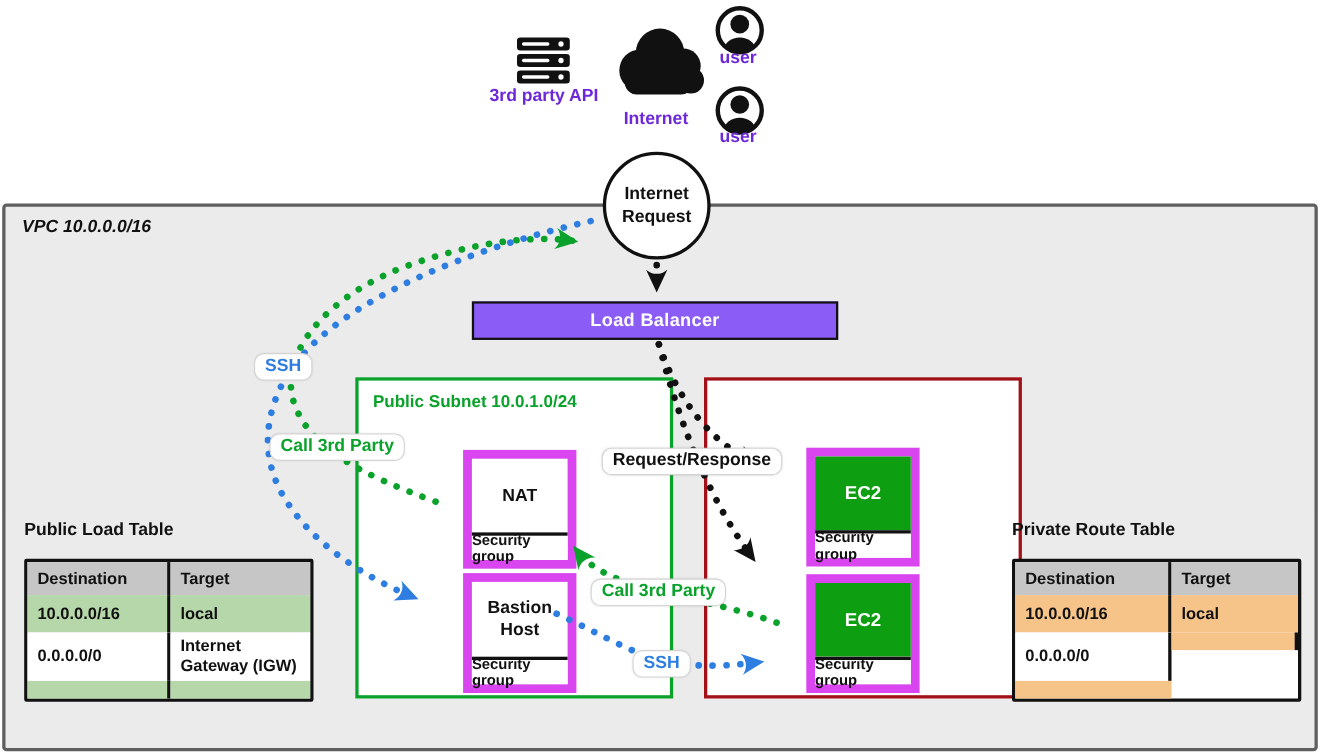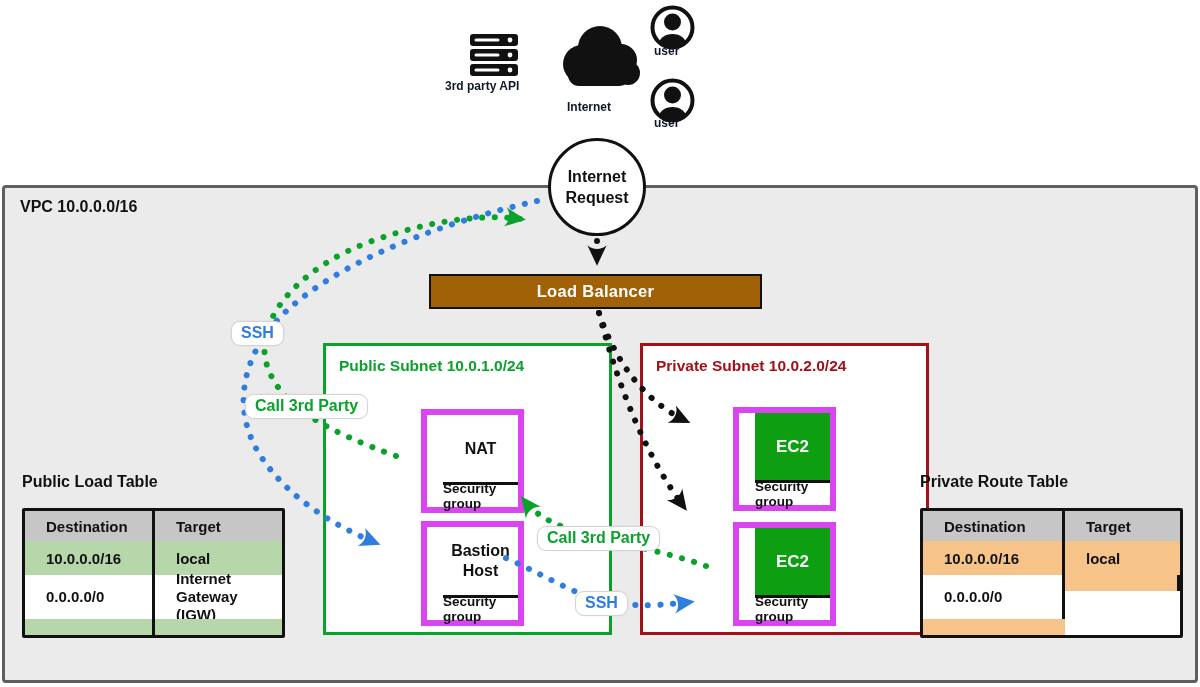--- a/index.html
+++ b/index.html
@@ -2,67 +2,67 @@
 <html><head>
 <meta charset="utf-8">
 <style>
   * { margin:0; padding:0; box-sizing:border-box; }
   html,body { background:#fff; }
   body { font-family:"Liberation Sans","DejaVu Sans",sans-serif; color:#111; }
   .stage { position:relative; width:1200px; height:687px; background:#ffffff; overflow:hidden; }
 
   
   .icon-abs { position:absolute; }
-  .icon-label { position:absolute; font-size:12px; font-weight:600; color:#0f172a; white-space:nowrap; }
+  .icon-label { position:absolute; font-size:16px; font-weight:600; color:#6d28d9; white-space:nowrap; }
 
   
   .igw { position:absolute; left:548px; top:138px; width:98px; height:98px; background:#fff;
          border:3.5px solid #111; border-radius:50%; display:flex; flex-direction:column;
          align-items:center; justify-content:center; z-index:7; text-align:center;
          font-size:16px; font-weight:600; line-height:21px; }
 
   
   .vpc { position:absolute; left:2px; top:185px; width:1196px; height:498px;
          background:#ebebeb; border:3px solid #5f5f5f; border-radius:4px; z-index:1; }
-  .vpc-label { position:absolute; left:20px; top:198px; font-size:16px; font-weight:600; z-index:2; }
-
-  
-  .lb { position:absolute; left:429px; top:274px; width:333px; height:35px; background:#a16207;
+  .vpc-label { position:absolute; left:20px; top:198px; font-size:16px; font-weight:600; z-index:2;font-style:italic; }
+
+  
+  .lb { position:absolute; left:429px; top:274px; width:333px; height:35px; background:#8b5cf6;
         border:2.5px solid #111; display:flex; align-items:center; justify-content:center;
         color:#fff; font-size:16.5px; font-weight:700; z-index:3; letter-spacing:.3px; }
 
   
   .subnet { position:absolute; top:343px; width:289px; height:292px; background:#fff; z-index:2;margin-left:20px; }
   .subnet.public  { left:303px; border:3px solid #0aa22b; }
   .subnet.private { left:620px; border:3px solid #a11117; }
   .subnet-title { position:absolute; left:13px; top:11px; font-size:15.5px; font-weight:700; white-space:nowrap; }
   .subnet.public  .subnet-title { color:#0aa22b; }
   .subnet.private .subnet-title { color:#a11117; }
 
   
-  .node { position:absolute; width:103px; border:6px solid #d946ef; background:#fff; z-index:3;padding-left:16px; }
+  .node { position:absolute; width:103px; border:8px solid #d946ef; background:#fff; z-index:3; }
   .node-main { height:67px; display:flex; align-items:center; justify-content:center;
                text-align:center; font-size:16px; font-weight:600; line-height:20px; }
   .node-main.tall { height:68px; }
   .node-sg { border-top:3px solid #111; background:#fff; height:25px; display:flex;
              align-items:center; justify-content:center; font-size:13.5px; font-weight:600; }
   .node.ec2 .node-main { background:#0d9e12; color:#fff; font-weight:700; font-size:17px; }
   .nat     { left:95px;  top:63px;  }  
   .bastion { left:95px;  top:175px; }
   .ec2top  { left:90px;  top:61px;  }  
   .ec2bot  { left:90px;  top:176px; }
   .wrap-narrow { width:72px; }
 
   
   .rt-title { position:absolute; font-size:16px; font-weight:600; z-index:2; }
   .rtable { position:absolute; top:508px; width:263px; background:#fff; border:3.5px solid #111;
             border-radius:2px; z-index:2; display:grid; grid-template-columns:130px 1fr; }
   .rtable.public  { left:22px;  }
   .rtable.private { left:920px; grid-template-columns:142px 1fr; }
-  .rcell { padding:4px 6px 4px 21px; font-size:15px; font-weight:600; display:flex; align-items:center; }
+  .rcell { padding:4px 6px 4px 9px; font-size:15px; font-weight:600; display:flex; align-items:center; }
   .rcell.c1 { border-right:3px solid #111; }
   .row-head  { background:#c6c6c6; height:30px; }
   .rtable.public  .row-band { background:#b6d7a9; }
   .rtable.private .row-band { background:#f6c388; }
   .row-1 { height:34px; }
   .row-2 { background:#fff; height:44px; line-height:18px; }
   .row-3 { height:16px; }
 
   
   .badge { position:absolute; background:#fff; border:1.5px solid #d4d4d4; border-radius:9px;
@@ -162,21 +162,20 @@
 
     <div class="node bastion">
       <div class="node-main tall">
         <span class="wrap-narrow">Bastion Host</span>
       </div>
       <div class="node-sg">Security group</div>
     </div>
   </div>
 
   <div class="subnet private">
-    <div class="subnet-title">Private Subnet 10.0.2.0/24</div>
 
     <div class="node ec2 ec2top">
       <div class="node-main">EC2</div>
       <div class="node-sg">Security group</div>
     </div>
 
     <div class="node ec2 ec2bot">
       <div class="node-main">EC2</div>
       <div class="node-sg">Security group</div>
     </div>
@@ -224,16 +223,17 @@
 
     <path class="dots b" d="M 537 201 C 430 225 310 272 265 335 C 238 375 236 420 262 458 C 287 496 332 525 376 543" marker-end="url(#ah-b)"></path>
     <path class="dots g" d="M 396 456 C 330 432 278 407 266 362 C 255 317 302 266 372 241 C 422 223 478 213 521 219" marker-end="url(#ah-g)"></path>
 
     <path class="dots g" d="M 706 566 C 650 546 588 540 552 522 C 538 515 530 508 524 500" marker-end="url(#ah-g)"></path>
     <path class="dots b" d="M 506 558 C 548 577 572 593 600 600 C 634 608 664 605 690 602" marker-end="url(#ah-b)"></path>
   </svg>
 
   <div class="badge blue" style="left:231px; top:321px;">SSH</div>
   <div class="badge green" style="left:245px; top:394px;">Call 3rd Party</div>
+  <div class="badge black" style="left:547px; top:407px;">Request/Response</div>
   <div class="badge green" style="left:537px; top:526px;">Call 3rd Party</div>
   <div class="badge blue" style="left:575px; top:591px;">SSH</div>
 
 </div>
 
 </body></html>

